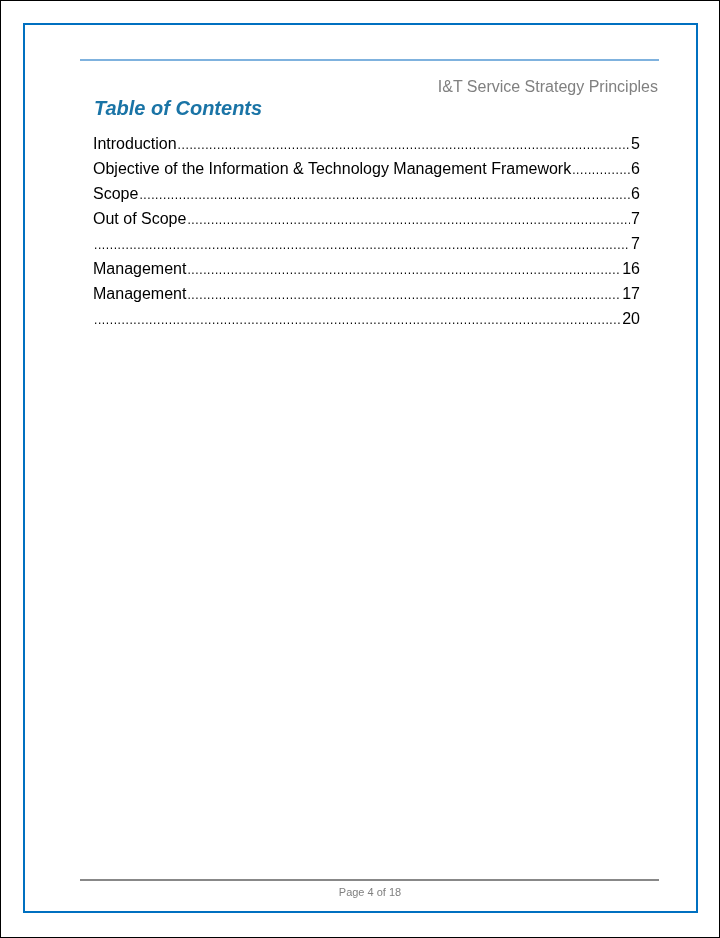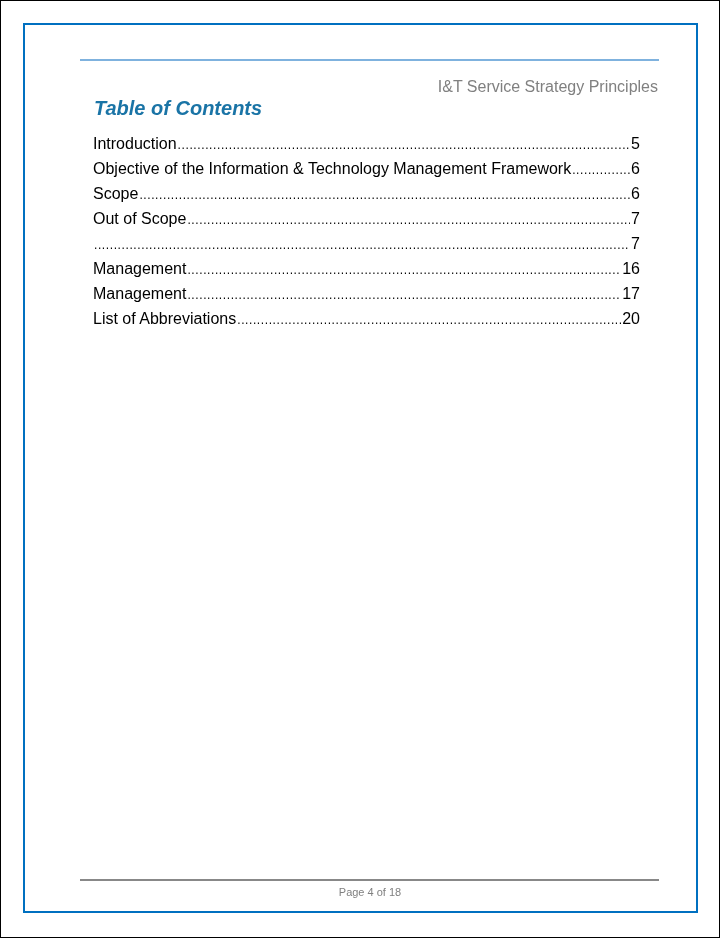--- a/index.html
+++ b/index.html
@@ -151,20 +151,19 @@
     <span class="toc-title">Management</span>
     <span class="toc-leader"></span>
     <span class="toc-page">16</span>
   </li>
   <li class="toc-entry">
     <span class="toc-title">Management</span>
     <span class="toc-leader"></span>
     <span class="toc-page">17</span>
   </li>
   <li class="toc-entry">
-    <span class="toc-title">List of Abbreviations</span>
     <span class="toc-leader"></span>
     <span class="toc-page">20</span>
   </li>
 </ul>
 
 <div class="footer-rule"></div>
 <div class="footer-text">Page 4 of 18</div>
 
 </body></html>

